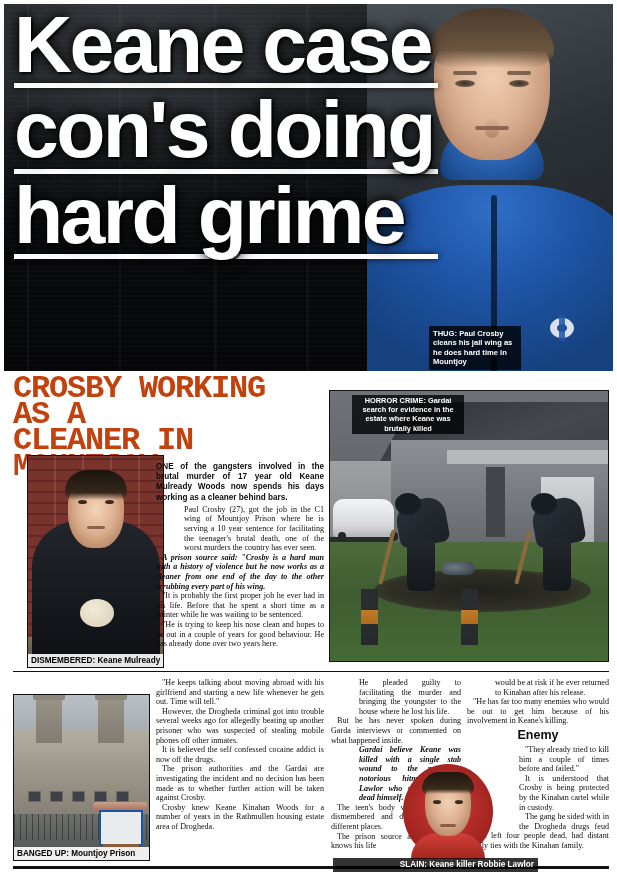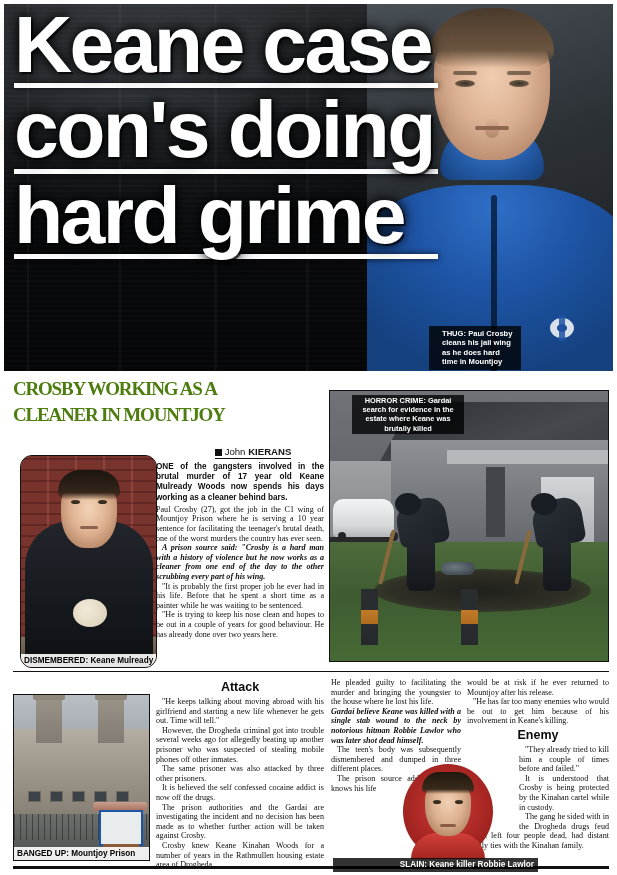--- a/index.html
+++ b/index.html
@@ -161,38 +161,38 @@
   
   .thug-cap {
     position: absolute; left: 429px; top: 326px;
     z-index: 14;
     background: rgba(0,0,0,.78);
     color: #ffffff;
     font-family: "Liberation Sans", sans-serif;
     font-weight: bold;
     font-size: 7.6px;
     line-height: 9.4px;
-    padding: 3px 5px 3px 13px;
+    padding: 3px 5px 3px 4px;
     max-width: 92px;
   }
 
   
   .subhead-wrap {
     position: absolute; left: 0; top: 371px;
     width: 325px; height: 66px;
     background: #ffffff;
     padding: 5px 8px 0 13px;
   }
   .subhead {
-    font-family: Liberation Serif, serif;
+    font-family: Liberation Mono, monospace;
     font-weight: bold;
-    font-size: 19px;
+    font-size: 32px;
     line-height: 26px;
     letter-spacing: -1.2px;
-    color: #4d7c0f;
+    color: #c2410c;
     transform: scaleX(1.0);
   }
 
   
   .byline {
     position: absolute; left: 180px; top: 441px;
     width: 146px;
     text-align: center;
     z-index: 6;
   }
@@ -228,22 +228,22 @@
     line-height: 11px;
     padding: 1px 3px;
     white-space: nowrap;
     overflow: hidden;
   }
   .photo-cap.dark {
     background: rgba(0,0,0,.78); color: #fff;
   }
 
   #photo-keane {
-    position: absolute; left: 20px; top: 455px;
-    width: 137px; height: 213px; border-radius: 12px;
+    position: absolute; left: 27px; top: 455px;
+    width: 137px; height: 213px;
   }
   .keane-bg {
     position: absolute; inset: 0;
     background:
       repeating-linear-gradient(0deg, #8a3b33 0 9px, #6f2d27 9px 11px),
       linear-gradient(180deg, #8e4038, #6a2a24);
   }
   .keane-bg::after {
     content: ""; position: absolute; inset: 0;
     background: repeating-linear-gradient(90deg, rgba(0,0,0,.13) 0 26px, rgba(255,255,255,.05) 26px 28px);
@@ -472,21 +472,21 @@
     position: absolute;
     font-family: "Liberation Serif", serif;
     color: #0c0c0c;
     font-size: 8.1px;
     line-height: 9.6px;
     text-align: justify;
     text-justify: inter-word;
     hyphens: auto;
   }
   .col p { margin: 0; text-indent: 6px; }
-  .col p.noindent { text-indent: 0; }
+  .col p.noindent { text-indent: 0; margin-left: 28px; }
   .col p.lead {
     font-family: "Liberation Sans", sans-serif;
     font-weight: bold;
     font-size: 8.2px;
     line-height: 10.2px;
     text-indent: 0;
     margin-bottom: 2px;
   }
   .col p.ital { font-style: italic; font-weight: bold; }
   .crosshead {
@@ -560,25 +560,20 @@
     </div>
 
     <div class="thug-cap">THUG: Paul Crosby cleans his jail wing as he does hard time in Mountjoy</div>
   </div>
 
   <div class="subhead-wrap">
     <div class="subhead">CROSBY WORKING AS A</div>
     <div class="subhead">CLEANER IN MOUNTJOY</div>
   </div>
 
-  <div class="byline">
-    <span class="byline-inner">
-      <span class="byline-sq"></span><span class="byline-first">John</span>&nbsp;<span class="byline-last">KIERANS</span>
-    </span>
-  </div>
 
   <div class="photo" id="photo-keane">
     <div class="keane-bg"></div>
     <div class="keane-ground"></div>
     <div class="keane-body"></div>
     <div class="keane-head"></div>
     <div class="keane-hair"></div>
     <div class="keane-eye l"></div>
     <div class="keane-eye r"></div>
     <div class="keane-mouth"></div>
@@ -639,38 +634,37 @@
 
   <div class="col" id="col-1a">
     <p class="lead">ONE of the gangsters involved in the brutal murder of 17 year old Keane Mulready Woods now spends his days working as a cleaner behind bars.</p>
     <p class="noindent">Paul Crosby (27), got the job in the C1 wing of Mountjoy Prison where he is serving a 10 year sentence for facilitating the teenager's brutal death, one of the worst murders the country has ever seen.</p>
     <p class="ital">A prison source said: "Crosby is a hard man with a history of violence but he now works as a cleaner from one end of the day to the other scrubbing every part of his wing.</p>
     <p>"It is probably the first proper job he ever had in his life. Before that he spent a short time as a painter while he was waiting to be sentenced.</p>
     <p>"He is trying to keep his nose clean and hopes to be out in a couple of years for good behaviour. He has already done over two years here.</p>
   </div>
 
   <div class="col" id="col-1b">
-    <div class="crosshead">Attack</div>
     <p>"He keeps talking about moving abroad with his girlfriend and starting a new life whenever he gets out. Time will tell."</p>
     <p>However, the Drogheda criminal got into trouble several weeks ago for allegedly beating up another prisoner who was suspected of stealing mobile phones off other inmates.</p>
-    <p>The same prisoner was also attacked by three other prisoners.</p>
     <p>It is believed the self confessed cocaine addict is now off the drugs.</p>
     <p>The prison authorities and the Gardai are investigating the incident and no decision has been made as to whether further action will be taken against Crosby.</p>
     <p>Crosby knew Keane Kinahan Woods for a number of years in the Rathmullen housing estate area of Drogheda.</p>
   </div>
 
   <div class="col" id="col-2">
     <p class="noindent">He pleaded guilty to facilitating the murder and bringing the youngster to the house where he lost his life.</p>
+    <p>But he has never spoken during Garda interviews or commented on what happened inside.</p>
     <p class="ital noindent">Gardai believe Keane was killed with a single stab wound to the neck by notorious hitman Robbie Lawlor who was later shot dead himself.</p>
     <p>The teen's body was subsequently dismembered and dumped in three different places.</p>
     <p>The prison source added: "Crosby knows his life</p>
   </div>
 
   <div class="col" id="col-3">
-    <p class="noindent">would be at risk if he ever returned to Mountjoy after his release.</p>
+    <p class="noindent">would be at risk if he ever returned to Kinahan after his release.</p>
     <p>"He has far too many enemies who would be out to get him because of his involvement in Keane's killing.</p>
     <div class="crosshead">Enemy</div>
     <div class="shape-lawlor-r"></div>
     <p>"They already tried to kill him a couple of times before and failed."</p>
     <p>It is understood that Crosby is being protected by the Kinahan cartel while in custody.</p>
     <p>The gang he sided with in the Drogheda drugs feud which left four people dead, had distant family ties with the Kinahan family.</p>
   </div>
 
   <div id="photo-lawlor">
     <div class="law-bg"></div>

